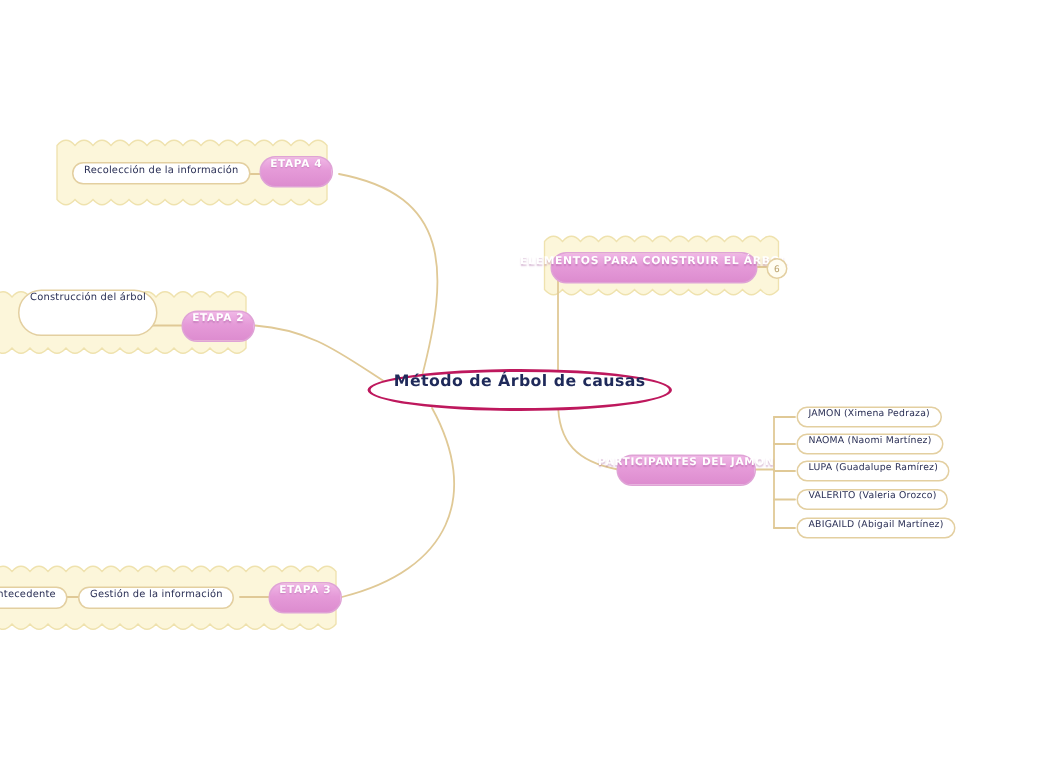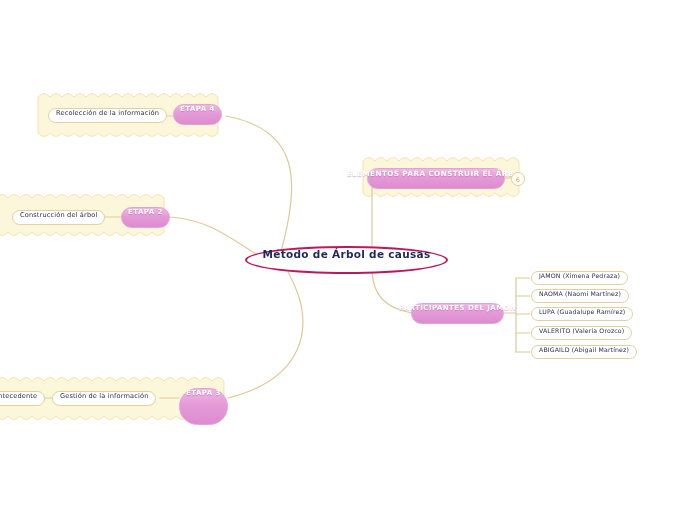--- a/index.html
+++ b/index.html
@@ -178,25 +178,25 @@
   <div class="node pill" style="left:173px; top:104px; width:49px; height:21px;">
     <span>ETAPA 4</span>
   </div>
   <div class="node leaf" style="left:48px; top:108px; height:15px;">
     <span>Recolección de la información</span>
   </div>
 
   <div class="node pill" style="left:121px; top:207px; width:49px; height:21px;">
     <span>ETAPA 2</span>
   </div>
-  <div class="node leaf" style="left:12px; top:210px; height:15px;">
+  <div class="node leaf" style="left:12px; top:193px; height:31px;">
     <span>Construcción del árbol</span>
   </div>
 
-  <div class="node pill" style="left:179px; top:388px; width:49px; height:37px;">
+  <div class="node pill" style="left:179px; top:388px; width:49px; height:21px;">
     <span>ETAPA 3</span>
   </div>
   <div class="node leaf" style="left:52px; top:391px; height:15px;">
     <span>Gestión de la información</span>
   </div>
   <div class="node leaf" style="left:-14px; top:391px; height:15px;">
     <span>antecedente</span>
   </div>
 
   <div class="node pill big" style="left:367px; top:168px; width:138px; height:21px;">

